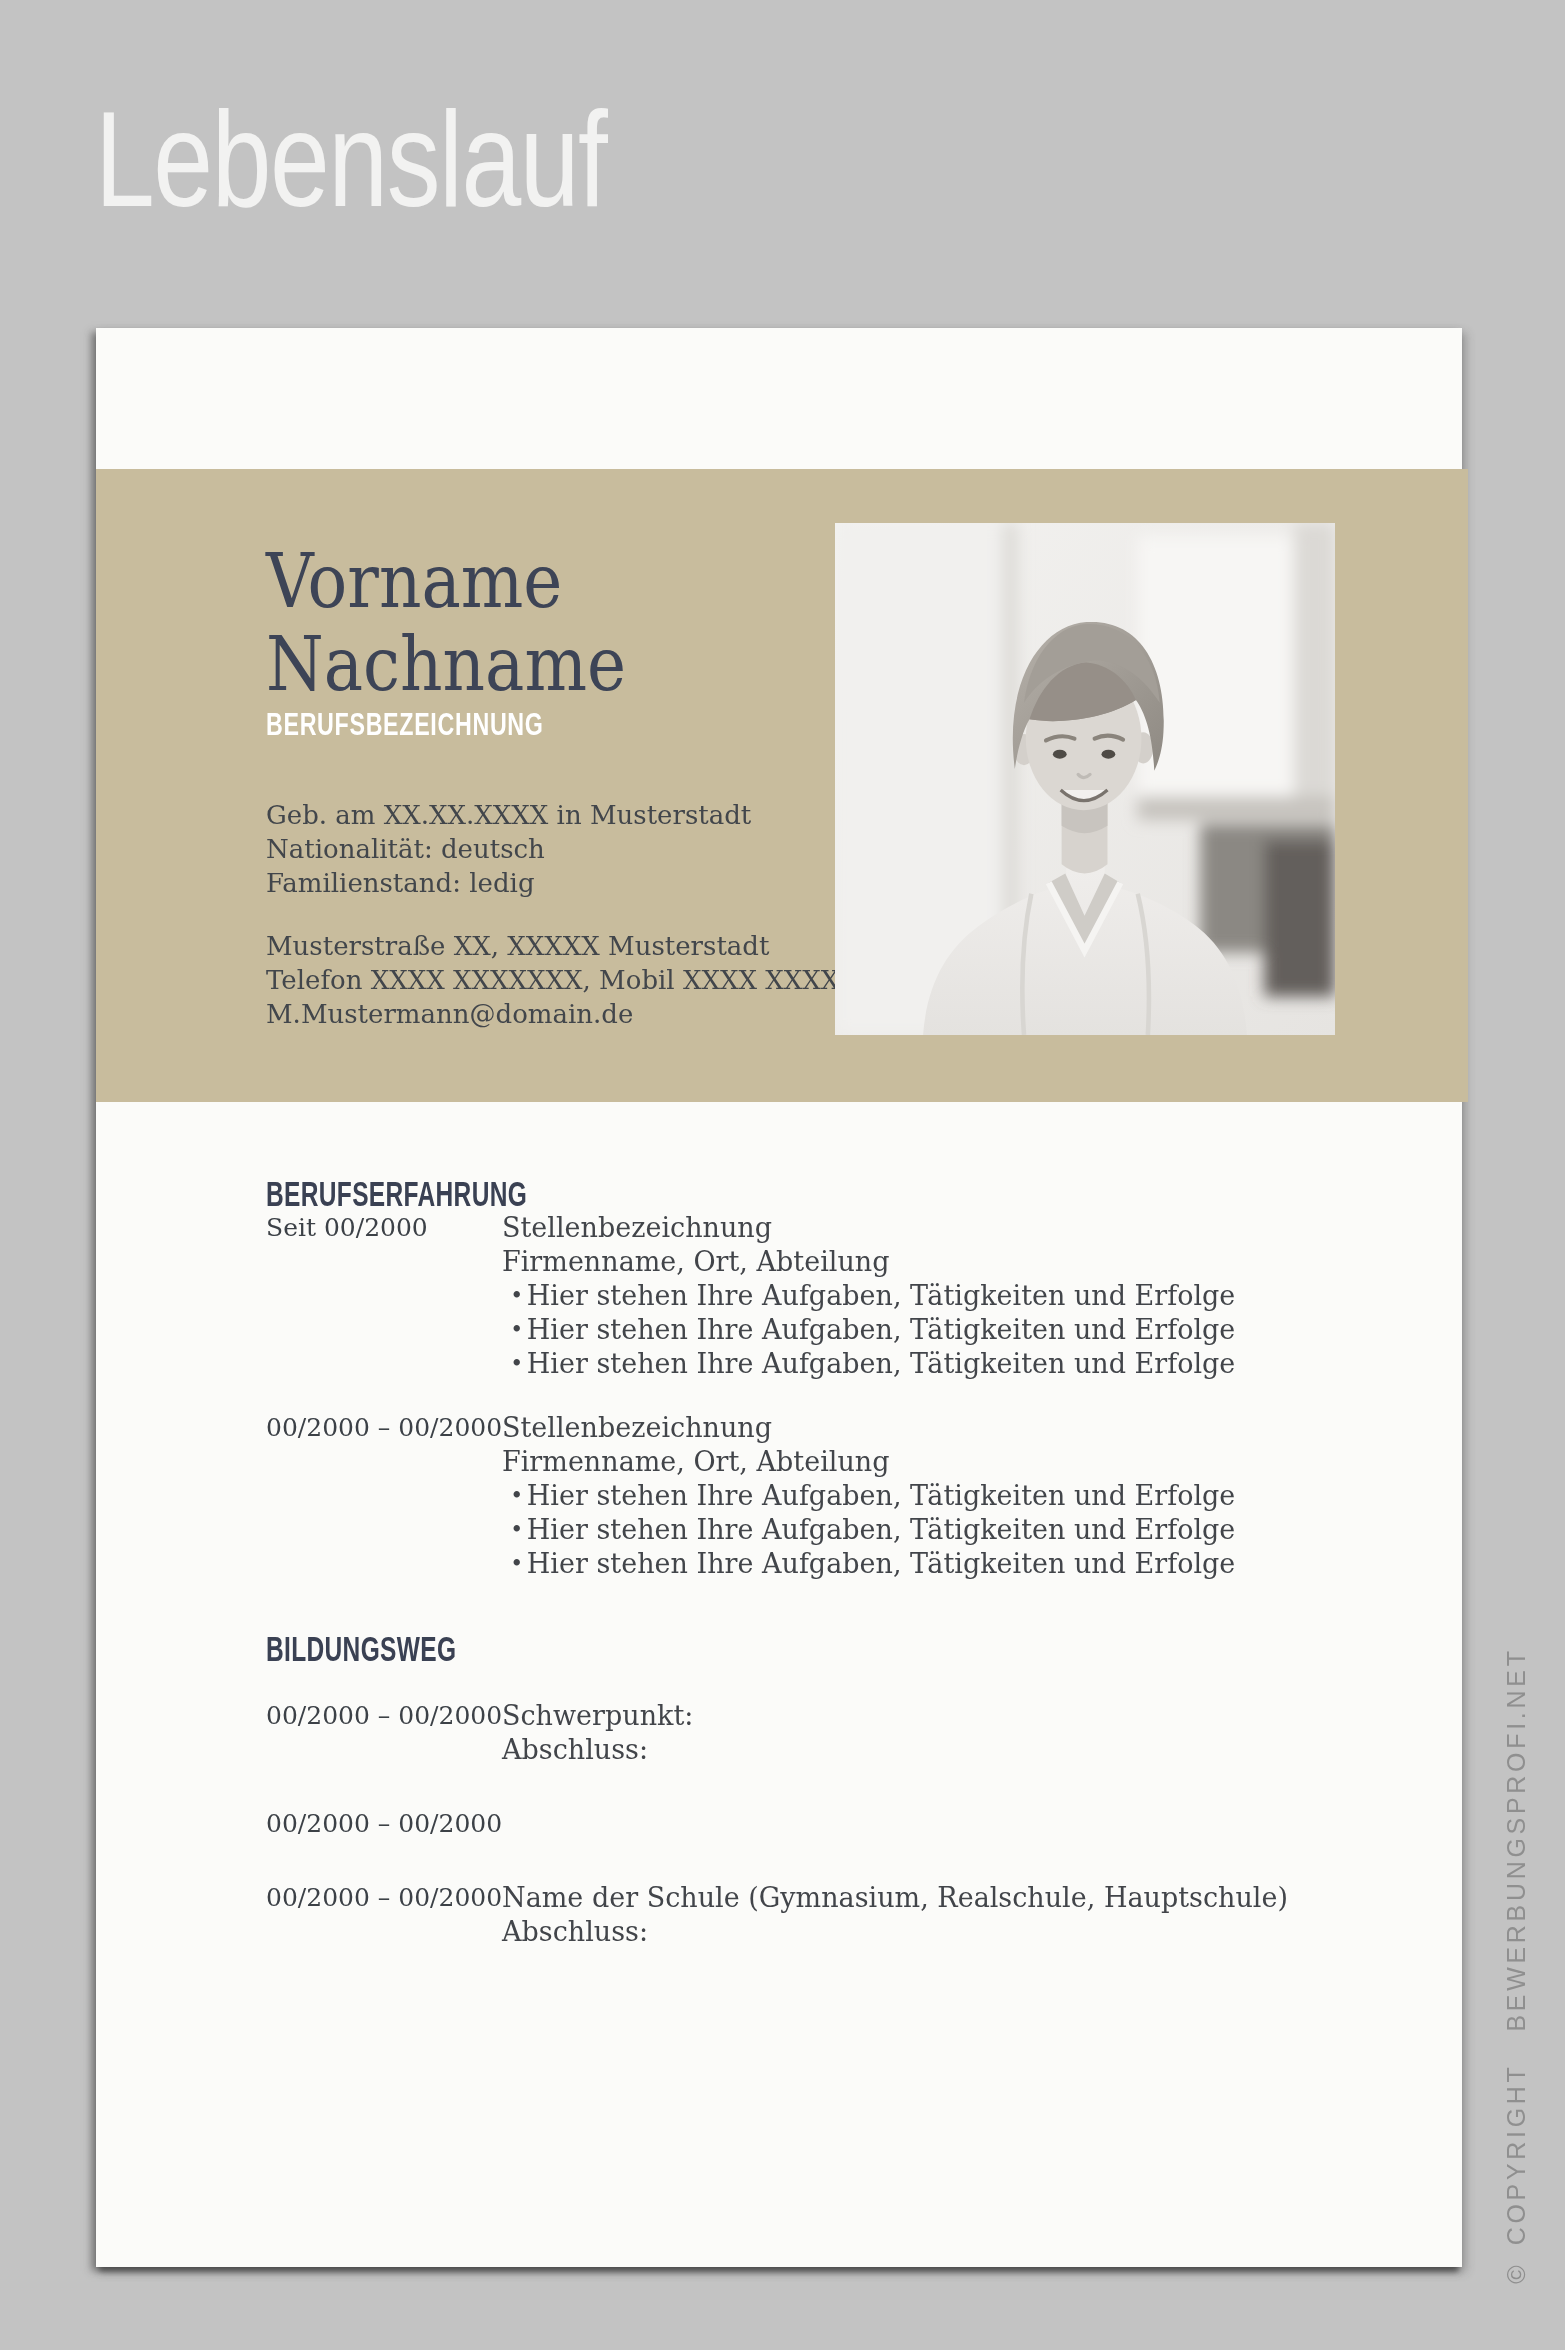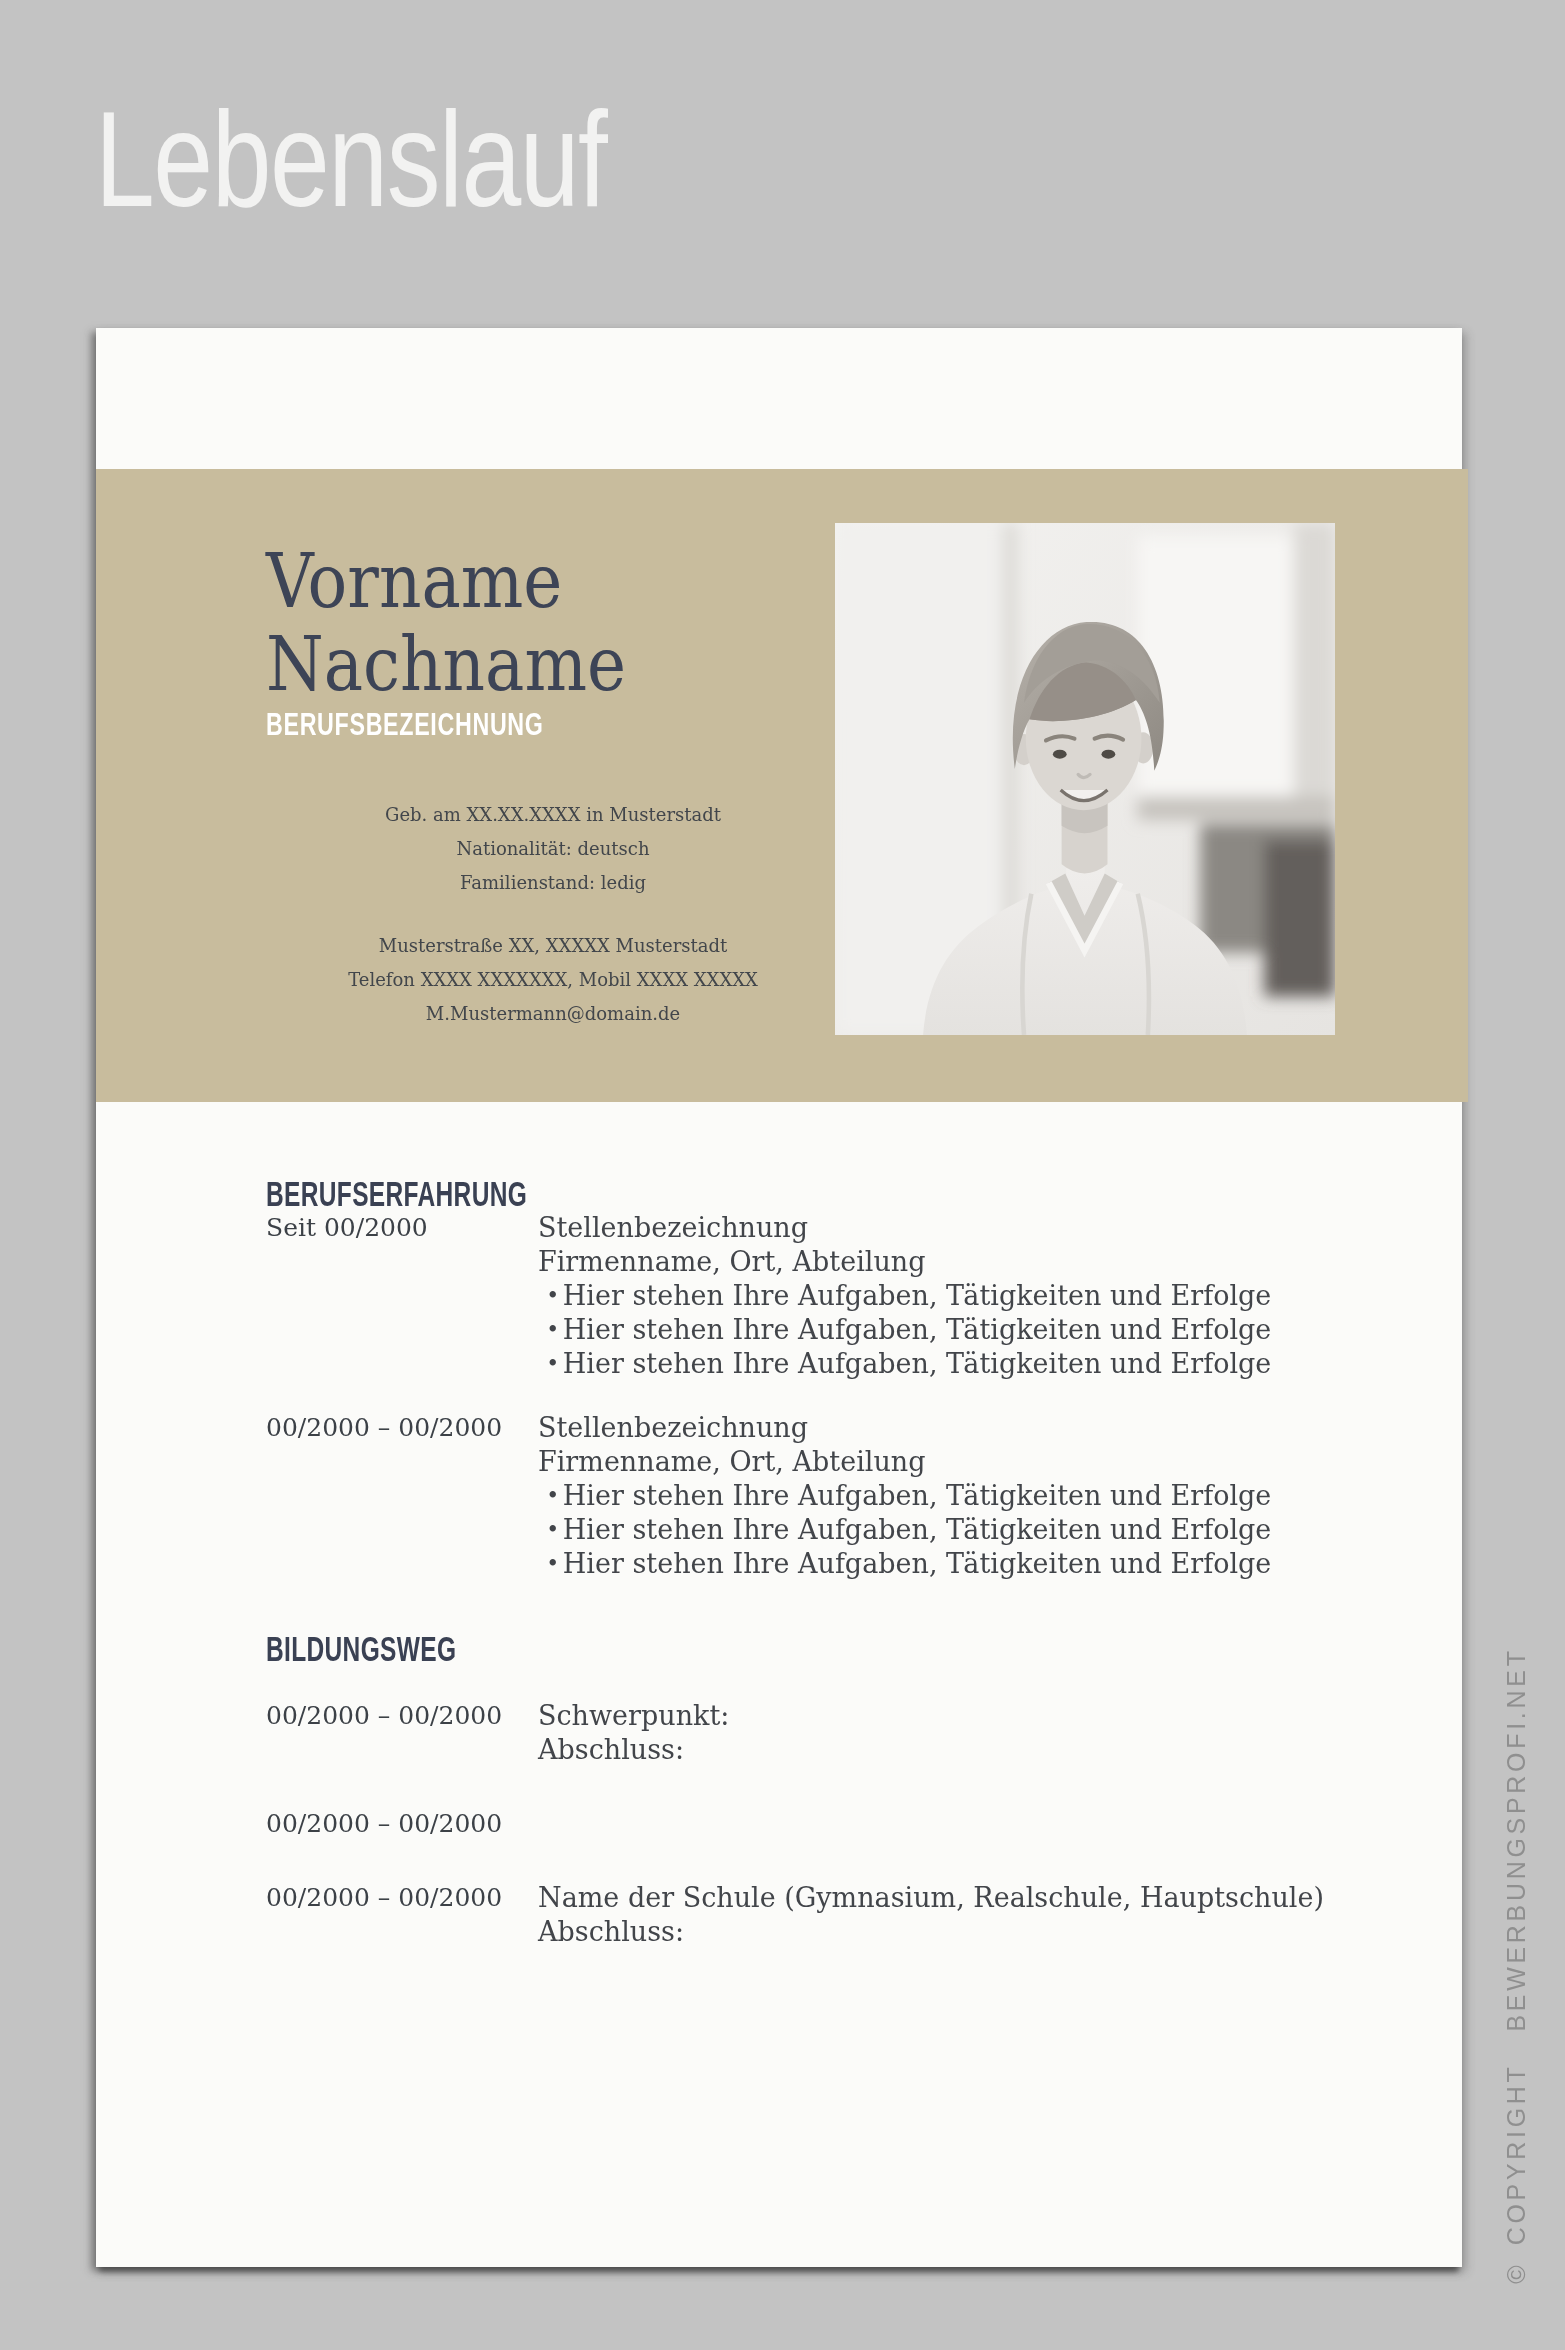--- a/index.html
+++ b/index.html
@@ -51,22 +51,22 @@
   .job-title{
     display:inline-block;
     font-family:"Liberation Sans", sans-serif;
     font-weight:bold; font-size:31px; line-height:37px;
     letter-spacing:0.9px; color:#ffffff;
     transform:scaleX(0.75); transform-origin:left center;
     white-space:nowrap;
   }
   .details{
     font-family:"DejaVu Serif", serif;
-    font-size:18px; line-height:34px;
-    color:#42464b; white-space:nowrap;text-align:center;
+    font-size:26px; line-height:34px;
+    color:#42464b; white-space:nowrap;
   }
   .details.group-1{ margin-top:55px; }
   .details.group-2{ margin-top:28.5px; }
 
   
   .photo{
     position:absolute; left:739px; top:54px;
     width:500px; height:512px; overflow:hidden;
   }
   .photo svg{ display:block; width:100%; height:100%; }
@@ -81,21 +81,21 @@
     font-family:"Liberation Sans", sans-serif;
     font-weight:bold; font-size:35px; line-height:35px;
     letter-spacing:0.5px; color:#3a4153;
     transform:scaleX(0.70); transform-origin:left center;
     white-space:nowrap;
   }
 
   .entry{
     display:flex; align-items:flex-start;
     font-family:"DejaVu Serif", serif;
-    font-size:27px; line-height:34px; color:#42454a;gap:36px;
+    font-size:27px; line-height:34px; color:#42454a;
   }
   .entry.exp{ margin-bottom:30px; }
   .entry.edu{ margin-bottom:40px; }
   .entry .date{
     flex:0 0 236px; width:236px;
     font-size:25px; color:#3c4147; white-space:nowrap;
   }
   .entry .body{ flex:1 1 auto; }
   .bullet-line{ display:flex; }
   .bullet-dot{

